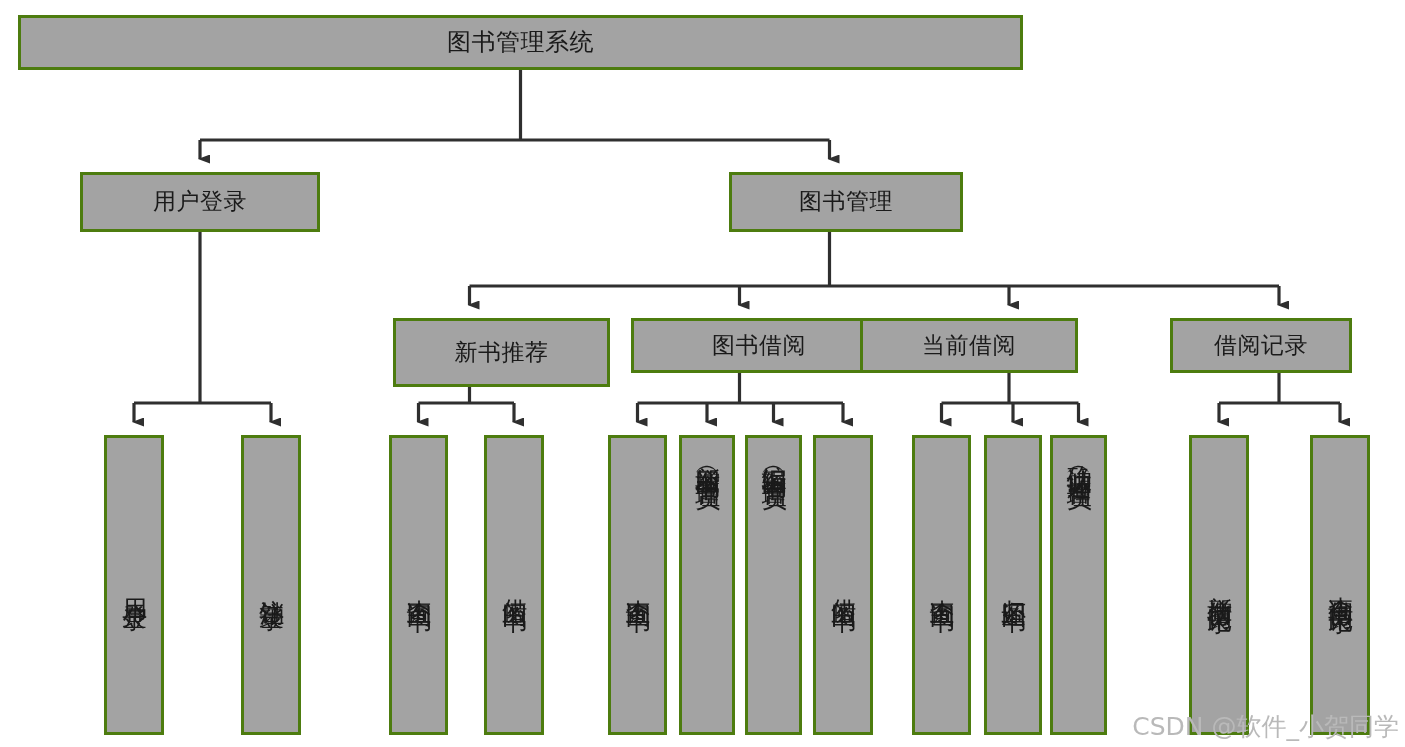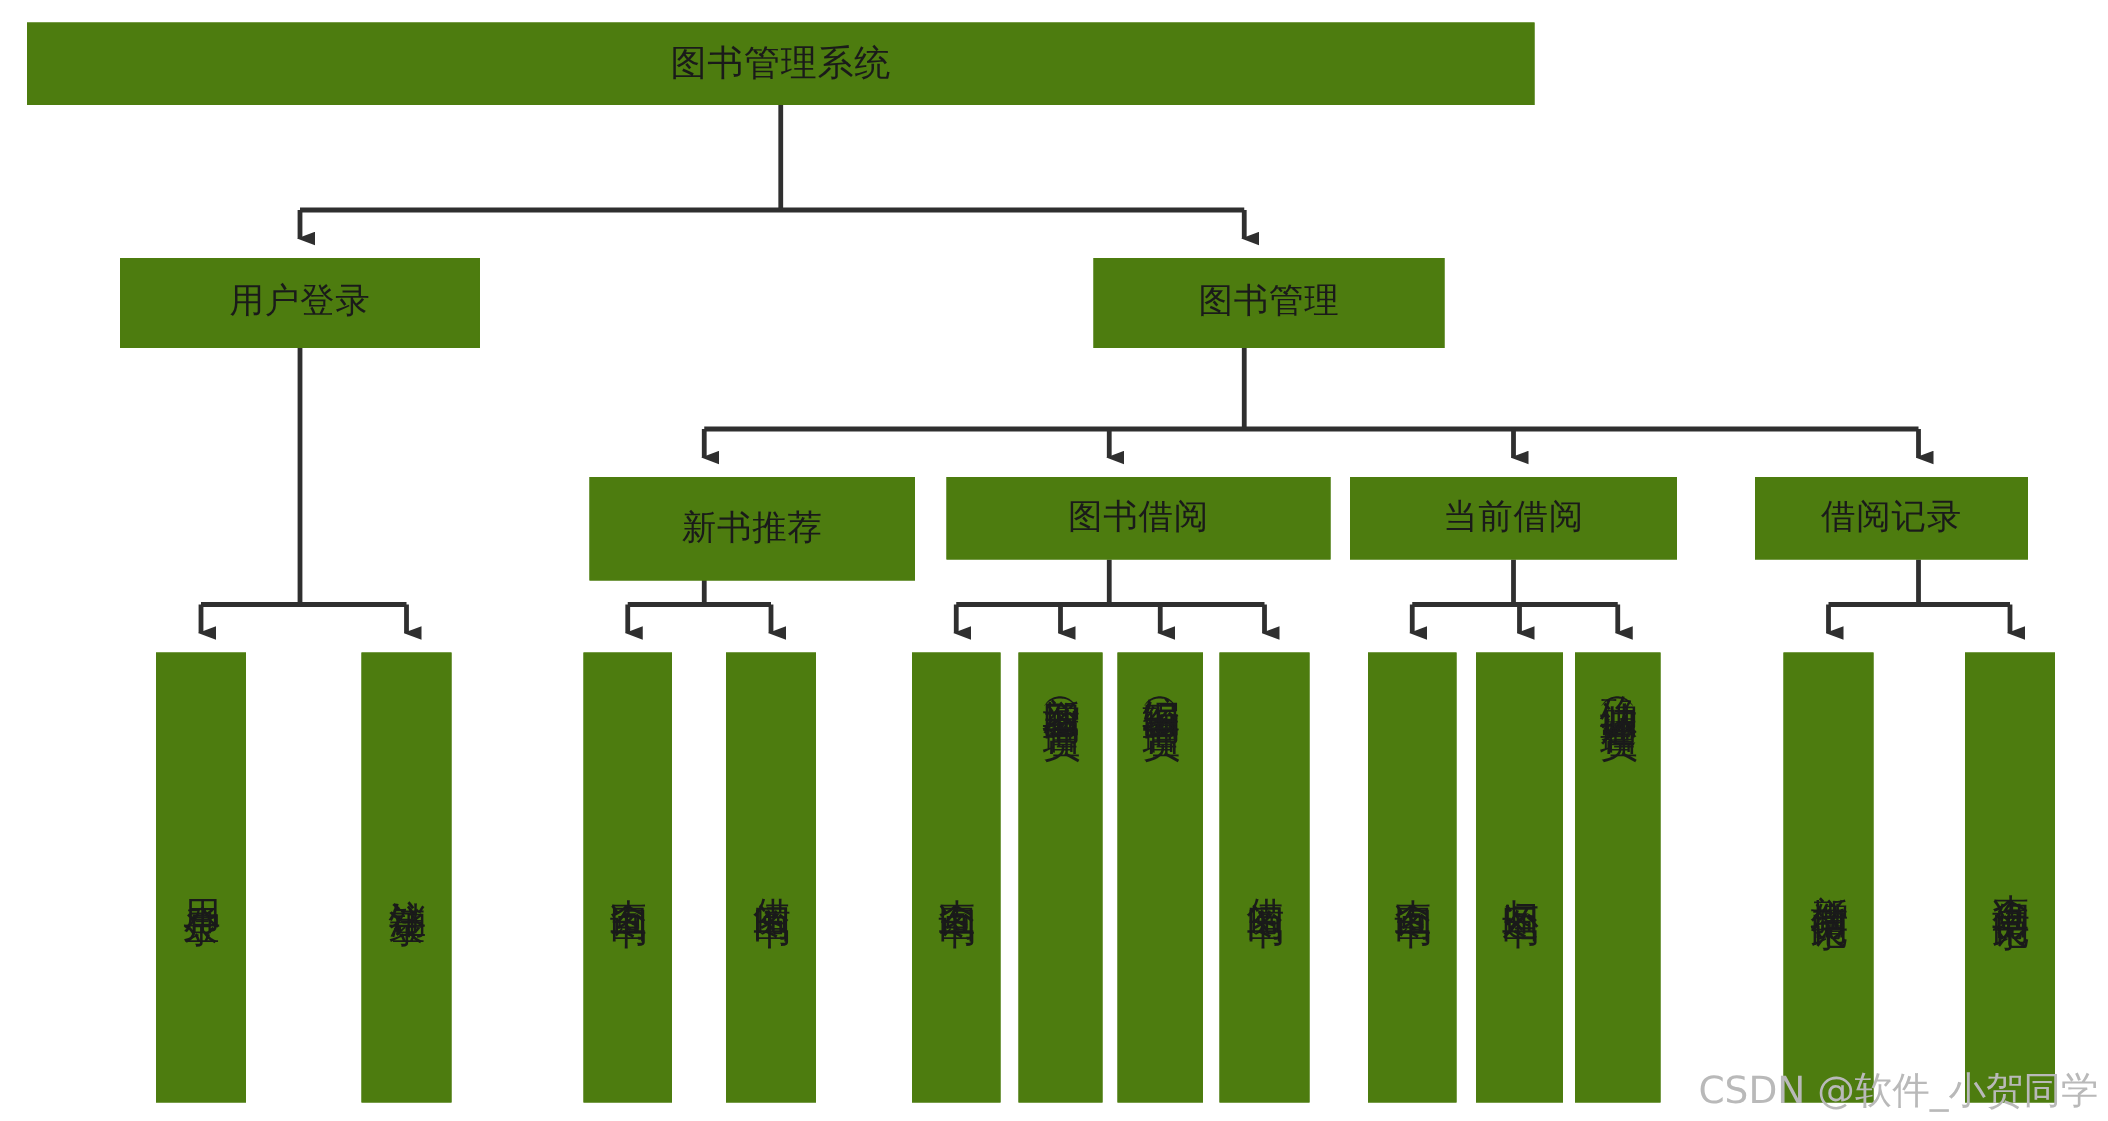--- a/index.html
+++ b/index.html
@@ -21,22 +21,22 @@
   #edge-layer {
     position: absolute;
     left: 0;
     top: 0;
     width: 1405px;
     height: 747px;
   }
   .node {
     position: absolute;
     box-sizing: border-box;
-    background: #4d7c0f;
-    border: 1px solid #4d7c0f;
+    background: #a3a3a3;
+    border: 3px solid #4d7c0f;
     display: flex;
     align-items: center;
     justify-content: center;
     color: #1a1a1a;
     z-index: 2;
   }
   .node-label {
     display: block;
     line-height: 1.18;
     white-space: nowrap;
@@ -139,21 +139,21 @@
   <div class="node horiz" style="left: 729px; top: 172px; width: 234px; height: 60px;">
     <span class="node-label">图书管理</span>
   </div>
 
   <div class="node horiz" style="left: 361px; top: 318px; width: 217px; height: 69px; margin-left: 32px;">
     <span class="node-label">新书推荐</span>
   </div>
   <div class="node horiz" style="left: 631px; top: 318px; width: 256px; height: 55px;">
     <span class="node-label">图书借阅</span>
   </div>
-  <div class="node horiz" style="left: 900px; top: 318px; width: 218px; height: 55px;">
+  <div class="node horiz" style="left: 860px; top: 318px; width: 218px; height: 55px;">
     <span class="node-label">当前借阅</span>
   </div>
   <div class="node horiz" style="left: 1170px; top: 318px; width: 182px; height: 55px;">
     <span class="node-label">借阅记录</span>
   </div>
 
   <div class="node vert centered" style="left: 104px; top: 435px; width: 60px; height: 300px;">
     <span class="node-label">用户登录</span>
   </div>
   <div class="node vert centered" style="left: 241px; top: 435px; width: 60px; height: 300px;">

